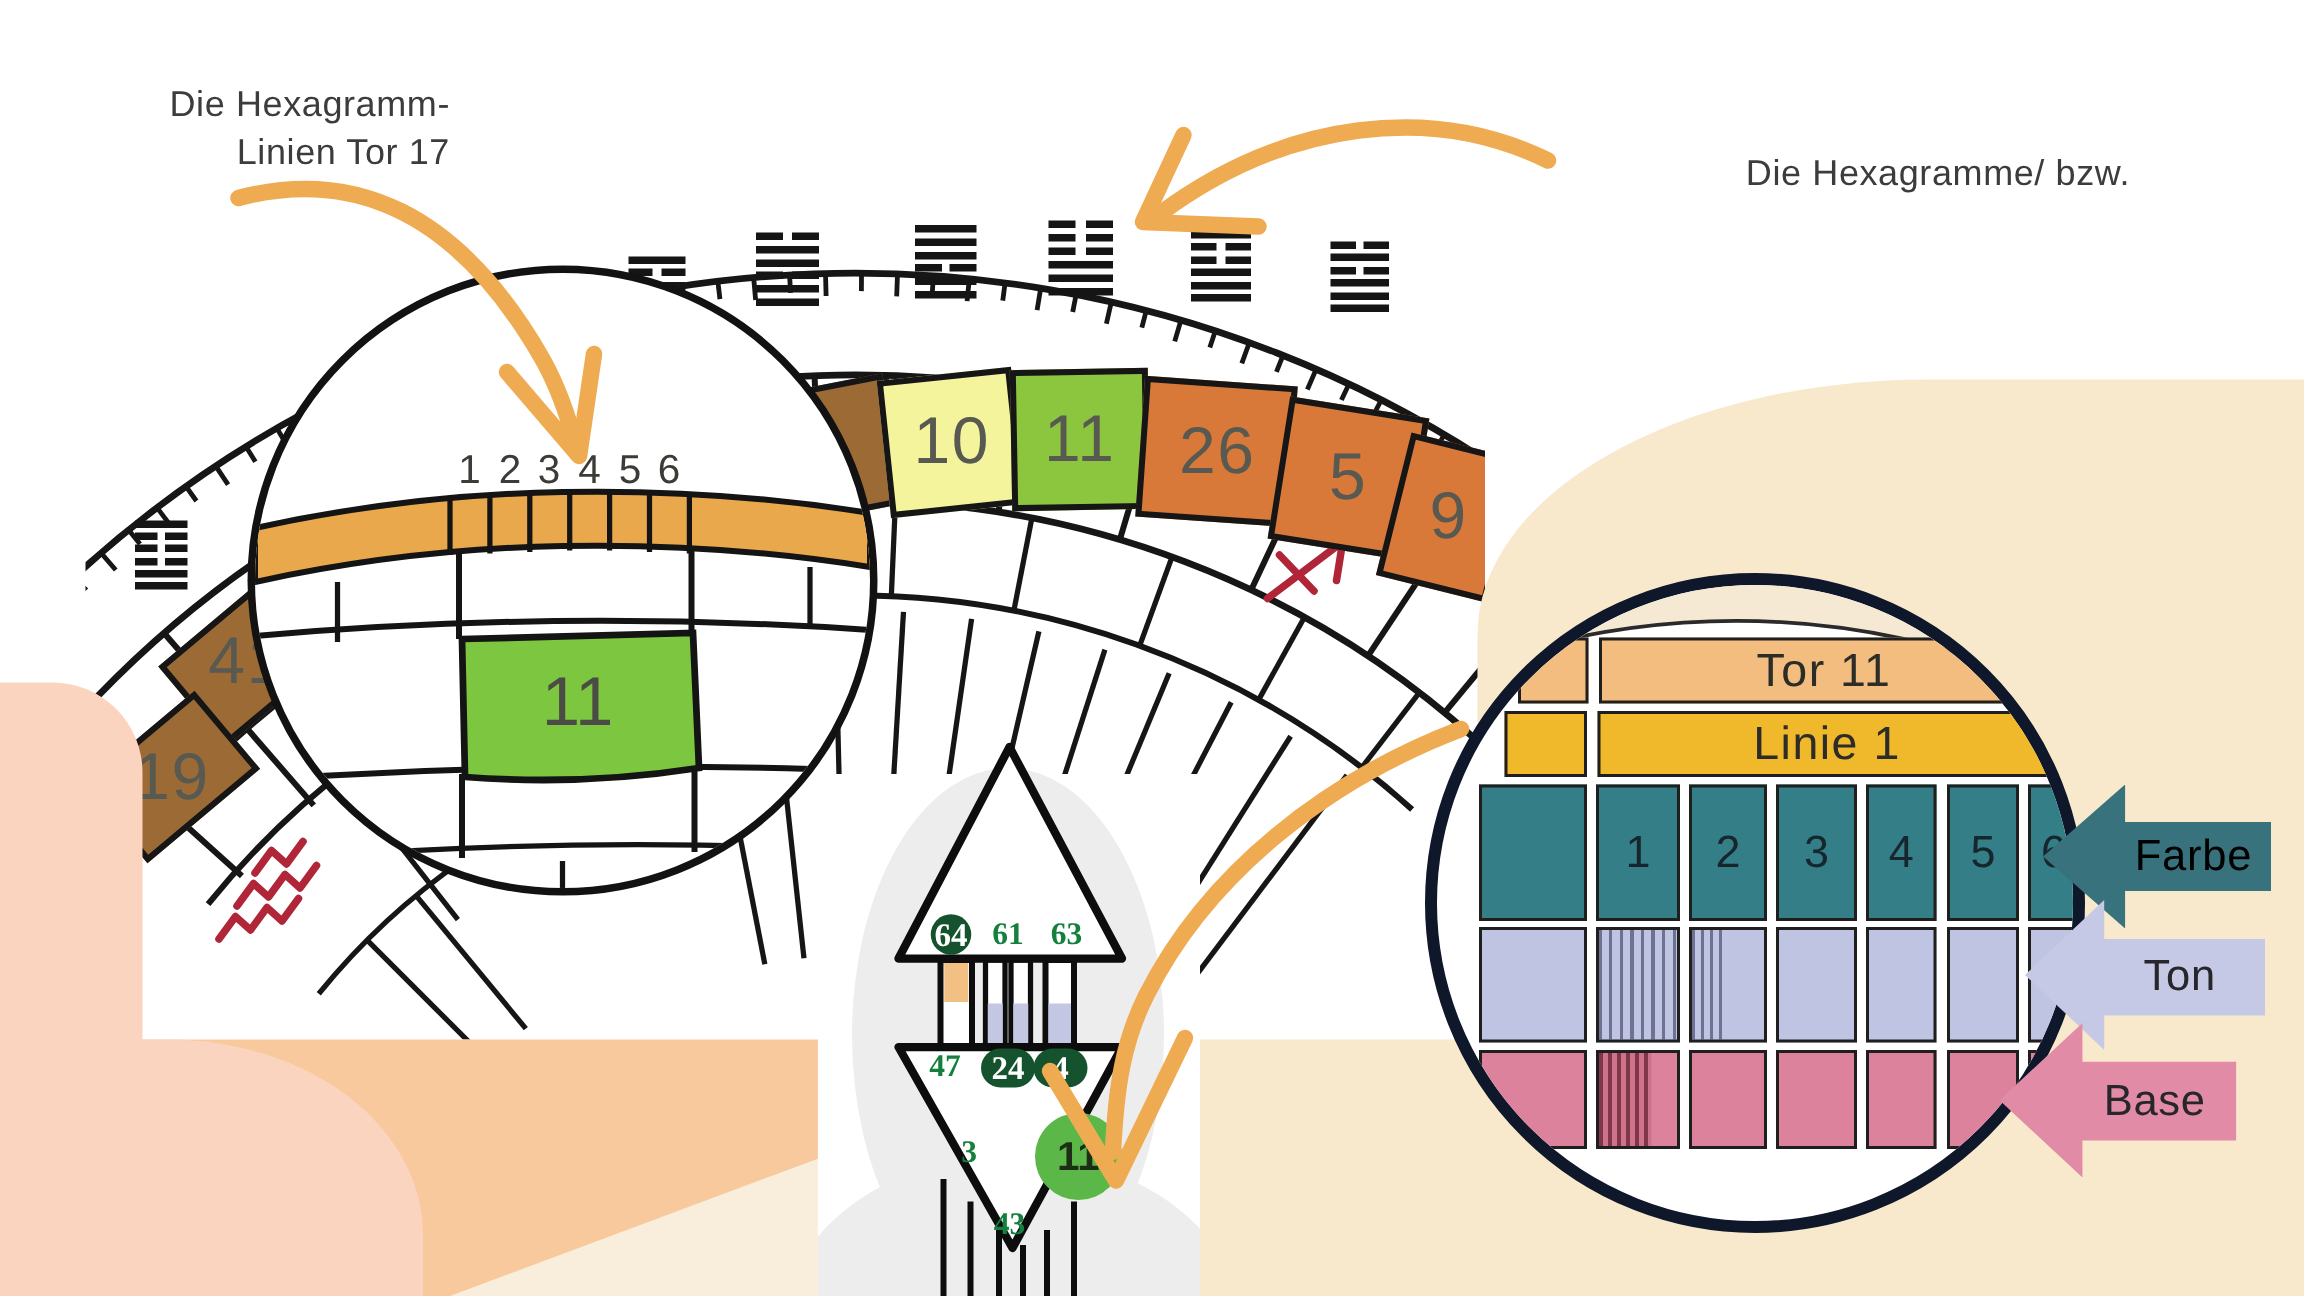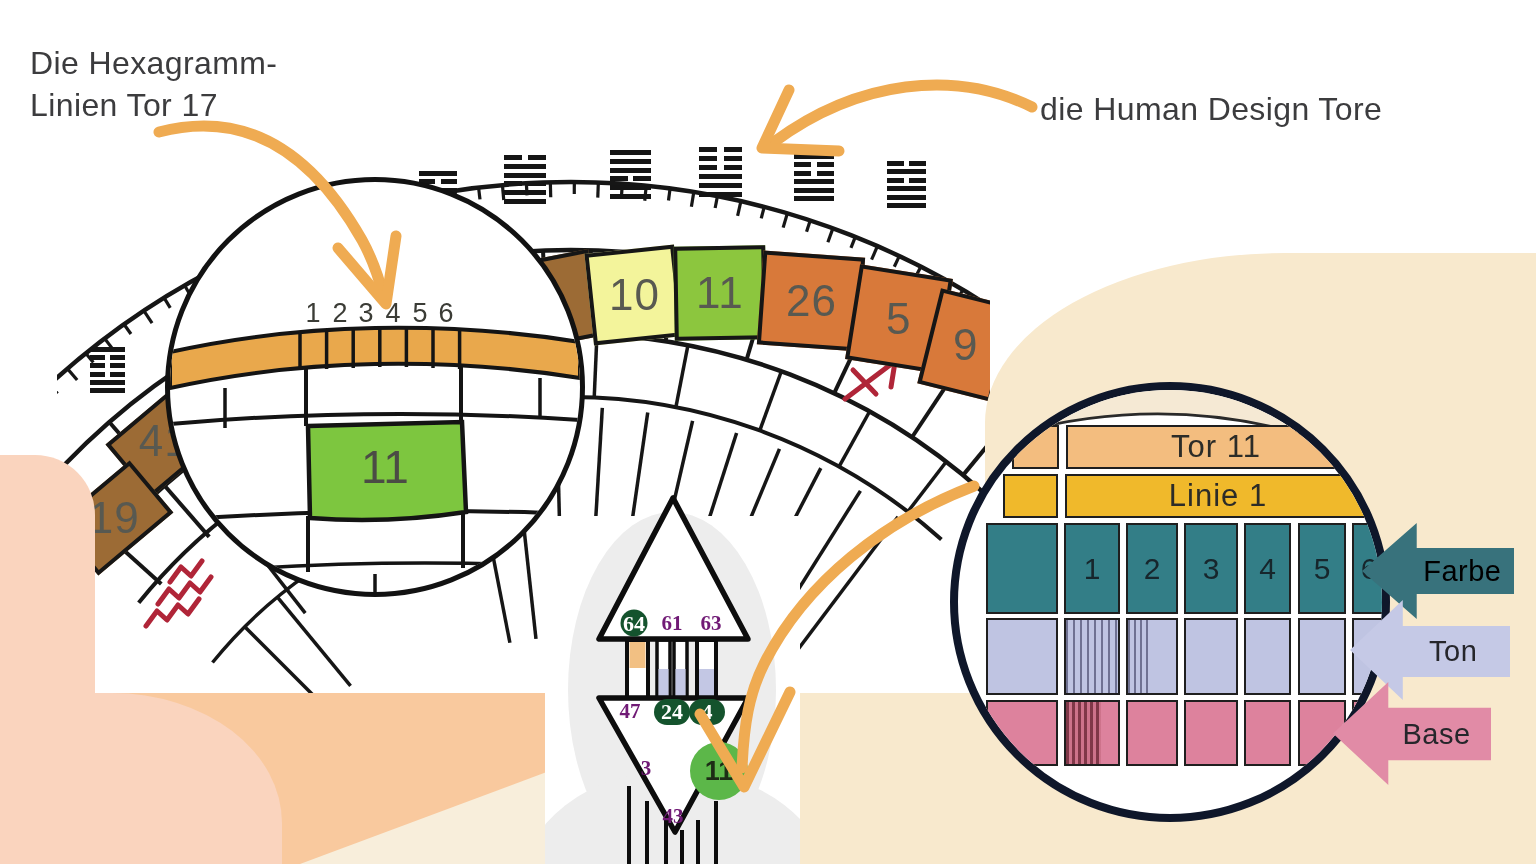--- a/index.html
+++ b/index.html
@@ -27,41 +27,41 @@
   .hex-row.broken{background:none;display:flex;justify-content:space-between;}
   .hex-seg{width:43%;height:5px;background:#151515;}
 
   
   #left-magnifier{left:165px;top:177px;width:410px;height:410px;border:5px solid #121212;border-radius:50%;background:#fff;overflow:hidden;}
   .lm-num{position:absolute;top:116px;width:26px;text-align:center;font-size:27px;color:#3b3c36;}
   #lm-gate-label{position:absolute;left:170px;top:258px;width:90px;height:54px;line-height:54px;text-align:center;font-size:46px;color:#4b4c45;}
 
   
   #bodygraph{left:545px;top:490px;width:255px;height:374px;overflow:hidden;}
-  .bg-label{position:absolute;transform:translate(-50%,-50%);font-family:"Liberation Serif",serif;font-weight:700;font-size:21px;color:#701a75;}
+  .bg-label{position:absolute;transform:translate(-50%,-50%);font-family:"Liberation Serif",serif;font-weight:700;font-size:21px;color:#15803d;}
   .bg-filled{background:#14532d;color:#fff;display:flex;align-items:center;justify-content:center;font-size:22px;}
   .bg-circle{width:27px;height:27px;border-radius:50%;}
   .bg-pill{width:36px;height:26px;border-radius:13px;text-align:right;}
   #gate11-circle{position:absolute;left:145px;top:252px;width:58px;height:58px;border-radius:50%;display:flex;align-items:center;justify-content:center;}
   #gate11-circle span{font-family:"Liberation Sans",sans-serif;font-size:27px;font-weight:700;color:#1d2d16;}
 
   
   #right-magnifier{left:950px;top:382px;width:424px;height:424px;border:8px solid #0f172a;border-radius:50%;background:#fff;overflow:hidden;}
   .rm-cell{position:absolute;border:2px solid #1f1f1f;box-sizing:border-box;}
   .rm-label{position:absolute;inset:0;display:flex;align-items:center;justify-content:center;font-size:31px;color:#2c2c28;letter-spacing:1px;}
   .rm-num{position:absolute;inset:0;display:flex;align-items:center;justify-content:center;font-size:30px;color:#17262c;}
   .hatch-full{position:absolute;top:0;bottom:0;left:0;right:0;background:repeating-linear-gradient(90deg,rgba(45,45,80,.55) 0 2px,transparent 2px 7px);}
   .hatch-left{position:absolute;top:0;bottom:0;left:0;width:45%;background:repeating-linear-gradient(90deg,rgba(45,45,80,.55) 0 2px,transparent 2px 6px);}
   .hatch-dense{position:absolute;top:0;bottom:0;left:0;width:68%;background:repeating-linear-gradient(90deg,rgba(88,24,36,.7) 0 3px,rgba(160,70,85,.25) 3px 6px);}
 
   
   .legend-arrow{position:absolute;}
 
   
-  .note{position:absolute;color:#3c3c3e;font-size:32px;line-height:1.32;letter-spacing:.4px;text-align:left;}
+  .note{position:absolute;color:#3c3c3e;font-size:24px;line-height:1.32;letter-spacing:.4px;text-align:right;margin-top:12px;}
 
   
   #logo{left:24px;top:731px;width:110px;height:110px;border-radius:50%;background:#e8a33d;display:flex;align-items:center;justify-content:center;}
   .logo-diamond{position:absolute;width:77px;height:77px;background:#fff;transform:rotate(45deg);}
   .logo-text{position:relative;text-align:center;}
   .logo-line1{font-size:10.5px;letter-spacing:.8px;color:#c05468;font-weight:bold;}
   .logo-line2{font-family:"DejaVu Serif",serif;font-style:italic;font-weight:600;font-size:15px;color:#414d66;}
 </style>
 </head>
 <body>
@@ -451,17 +451,17 @@
       <div class="legend-arrow" style="left: 1333px; top: 682px; width: 158px; height: 103px; background: rgb(225, 139, 166); clip-path: polygon(0px 50%, 35% 0px, 35% 25%, 100% 25%, 100% 76%, 35% 76%, 35% 100%);">
         <div class="" style="position: absolute; inset: 25% 4% 24% 35%; display: flex; align-items: center; justify-content: center; font-size: 29px; color: rgb(38, 38, 43); letter-spacing: 0.5px;">Base</div>
       </div>
     </div>
 
   <div class="note" id="note-left" style="left:30px;top:42px;width:270px;">
     <div>Die Hexagramm-</div>
     <div>Linien Tor 17</div>
   </div>
   <div class="note" id="note-right" style="left:1040px;top:88px;width:380px;">
-    <div>die Human Design Tore</div>
+    <div>Die Hexagramme/ bzw.</div>
   </div>
 
 
 </div>
 
 </body></html>

